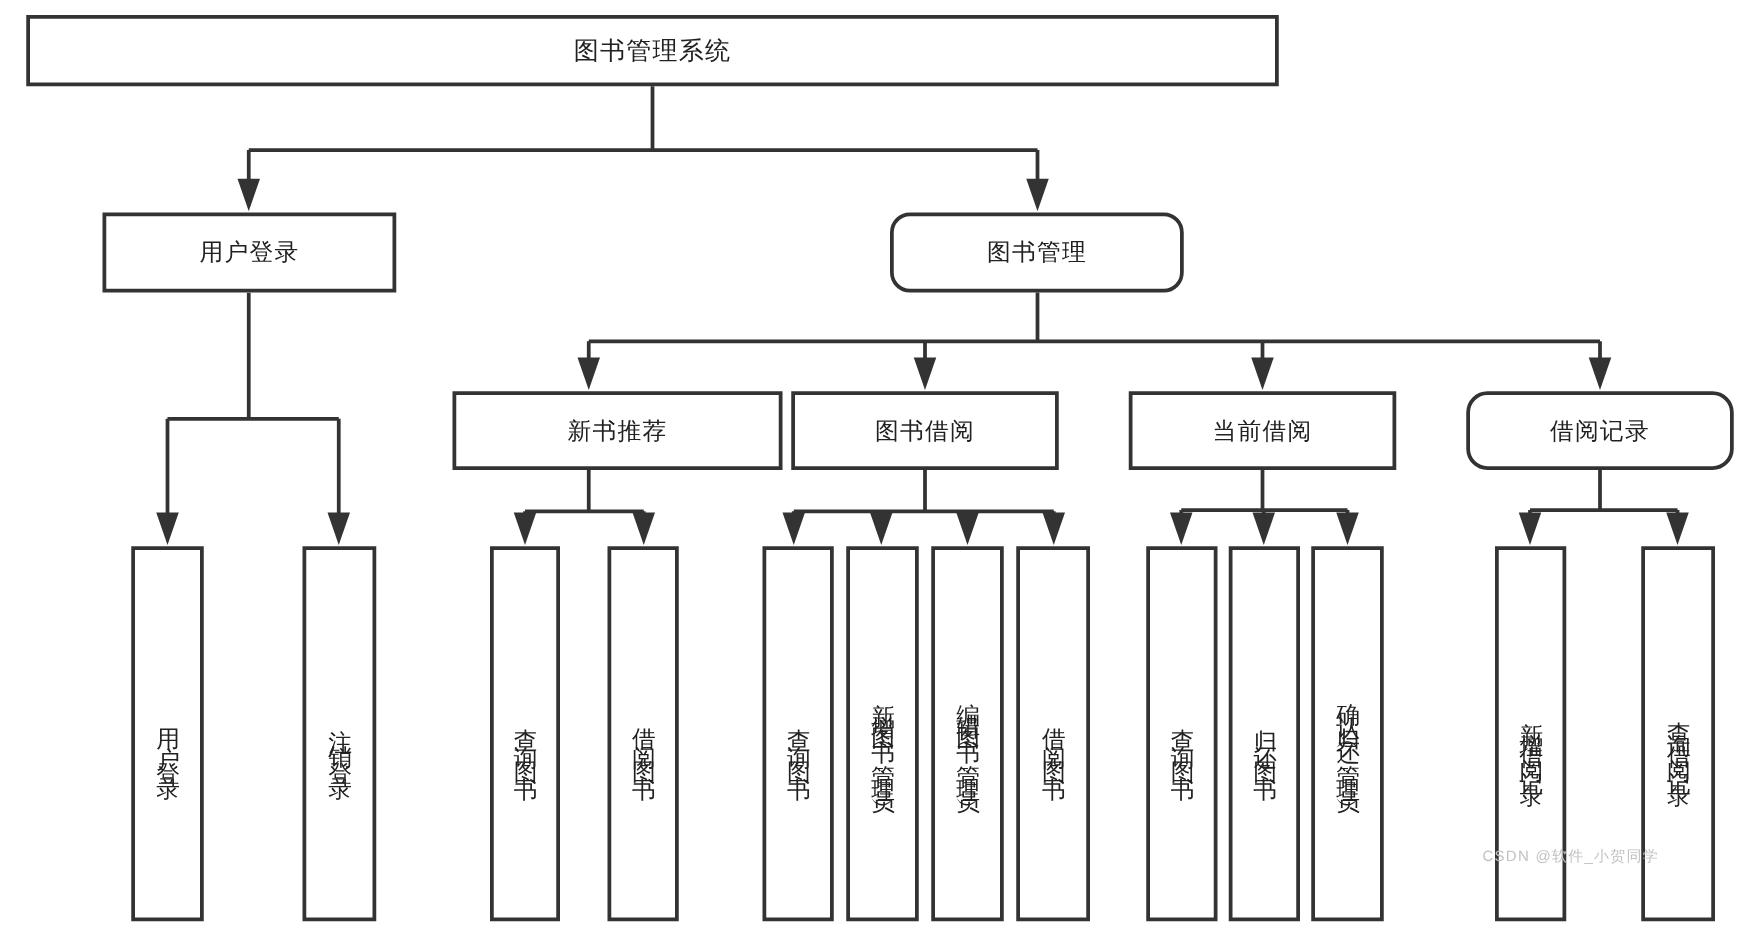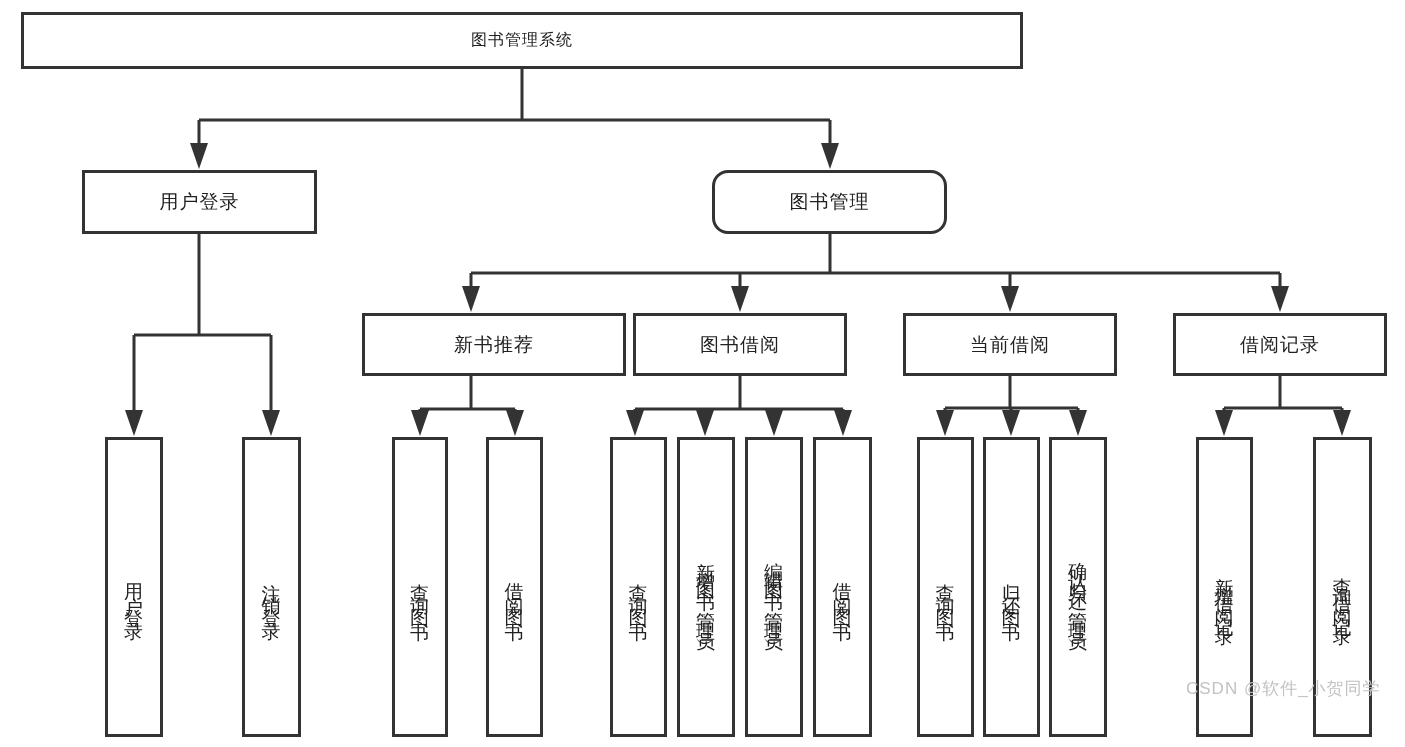--- a/index.html
+++ b/index.html
@@ -40,21 +40,21 @@
     border:3px solid var(--border);
     color:var(--text);
     display:flex;
     align-items:center;
     justify-content:center;
     font-size:19px;
     letter-spacing:1px;
     text-align:center;
     white-space:nowrap;
   }
-  .box.root-box{font-size:16px;}
+  .box.root-box{font-size:20px;}
   .vbox{
     position:absolute;
     background:var(--box_bg);
     border:3px solid var(--border);
     color:var(--text);
     display:flex;
     align-items:center;
     justify-content:center;
   }
   .vtext{
@@ -64,21 +64,21 @@
     line-height:1;
     letter-spacing:13px;
     margin-top:13px;
     white-space:nowrap;
   }
   .vtext.tight{letter-spacing:10px;margin-top:10px;}
   .watermark{
     position:absolute;
     left:1186px;
     top:677px;
-    font-size:17px;
+    font-size:12px;
     color:var(--watermark);
     letter-spacing:1px;
     z-index:10;
     white-space:nowrap;
   }
 </style>
 </head>
 <body>
 
 <div class="canvas">
@@ -120,21 +120,21 @@
   </svg>
 
   <div class="box root-box" style="left:21px;top:12px;width:1002px;height:57px;">图书管理系统</div>
 
   <div class="box" style="left:82px;top:170px;width:235px;height:64px;">用户登录</div>
   <div class="box" style="left:712px;top:170px;width:235px;height:64px;border-radius:16px;">图书管理</div>
 
   <div class="box" style="left:362px;top:313px;width:264px;height:63px;">新书推荐</div>
   <div class="box" style="left:633px;top:313px;width:214px;height:63px;">图书借阅</div>
   <div class="box" style="left:903px;top:313px;width:214px;height:63px;">当前借阅</div>
-  <div class="box" style="left:1173px;top:313px;width:214px;height:63px;">借阅记录</div>
+  <div class="box" style="left:1173px;top:313px;width:214px;height:63px;border-radius:17px;">借阅记录</div>
 
   <div class="vbox" style="left:105px;top:437px;width:58px;height:300px;">
     <span class="vtext">用户登录</span>
   </div>
   <div class="vbox" style="left:242px;top:437px;width:59px;height:300px;">
     <span class="vtext">注销登录</span>
   </div>
 
   <div class="vbox" style="left:392px;top:437px;width:56px;height:300px;">
     <span class="vtext">查询图书</span>

